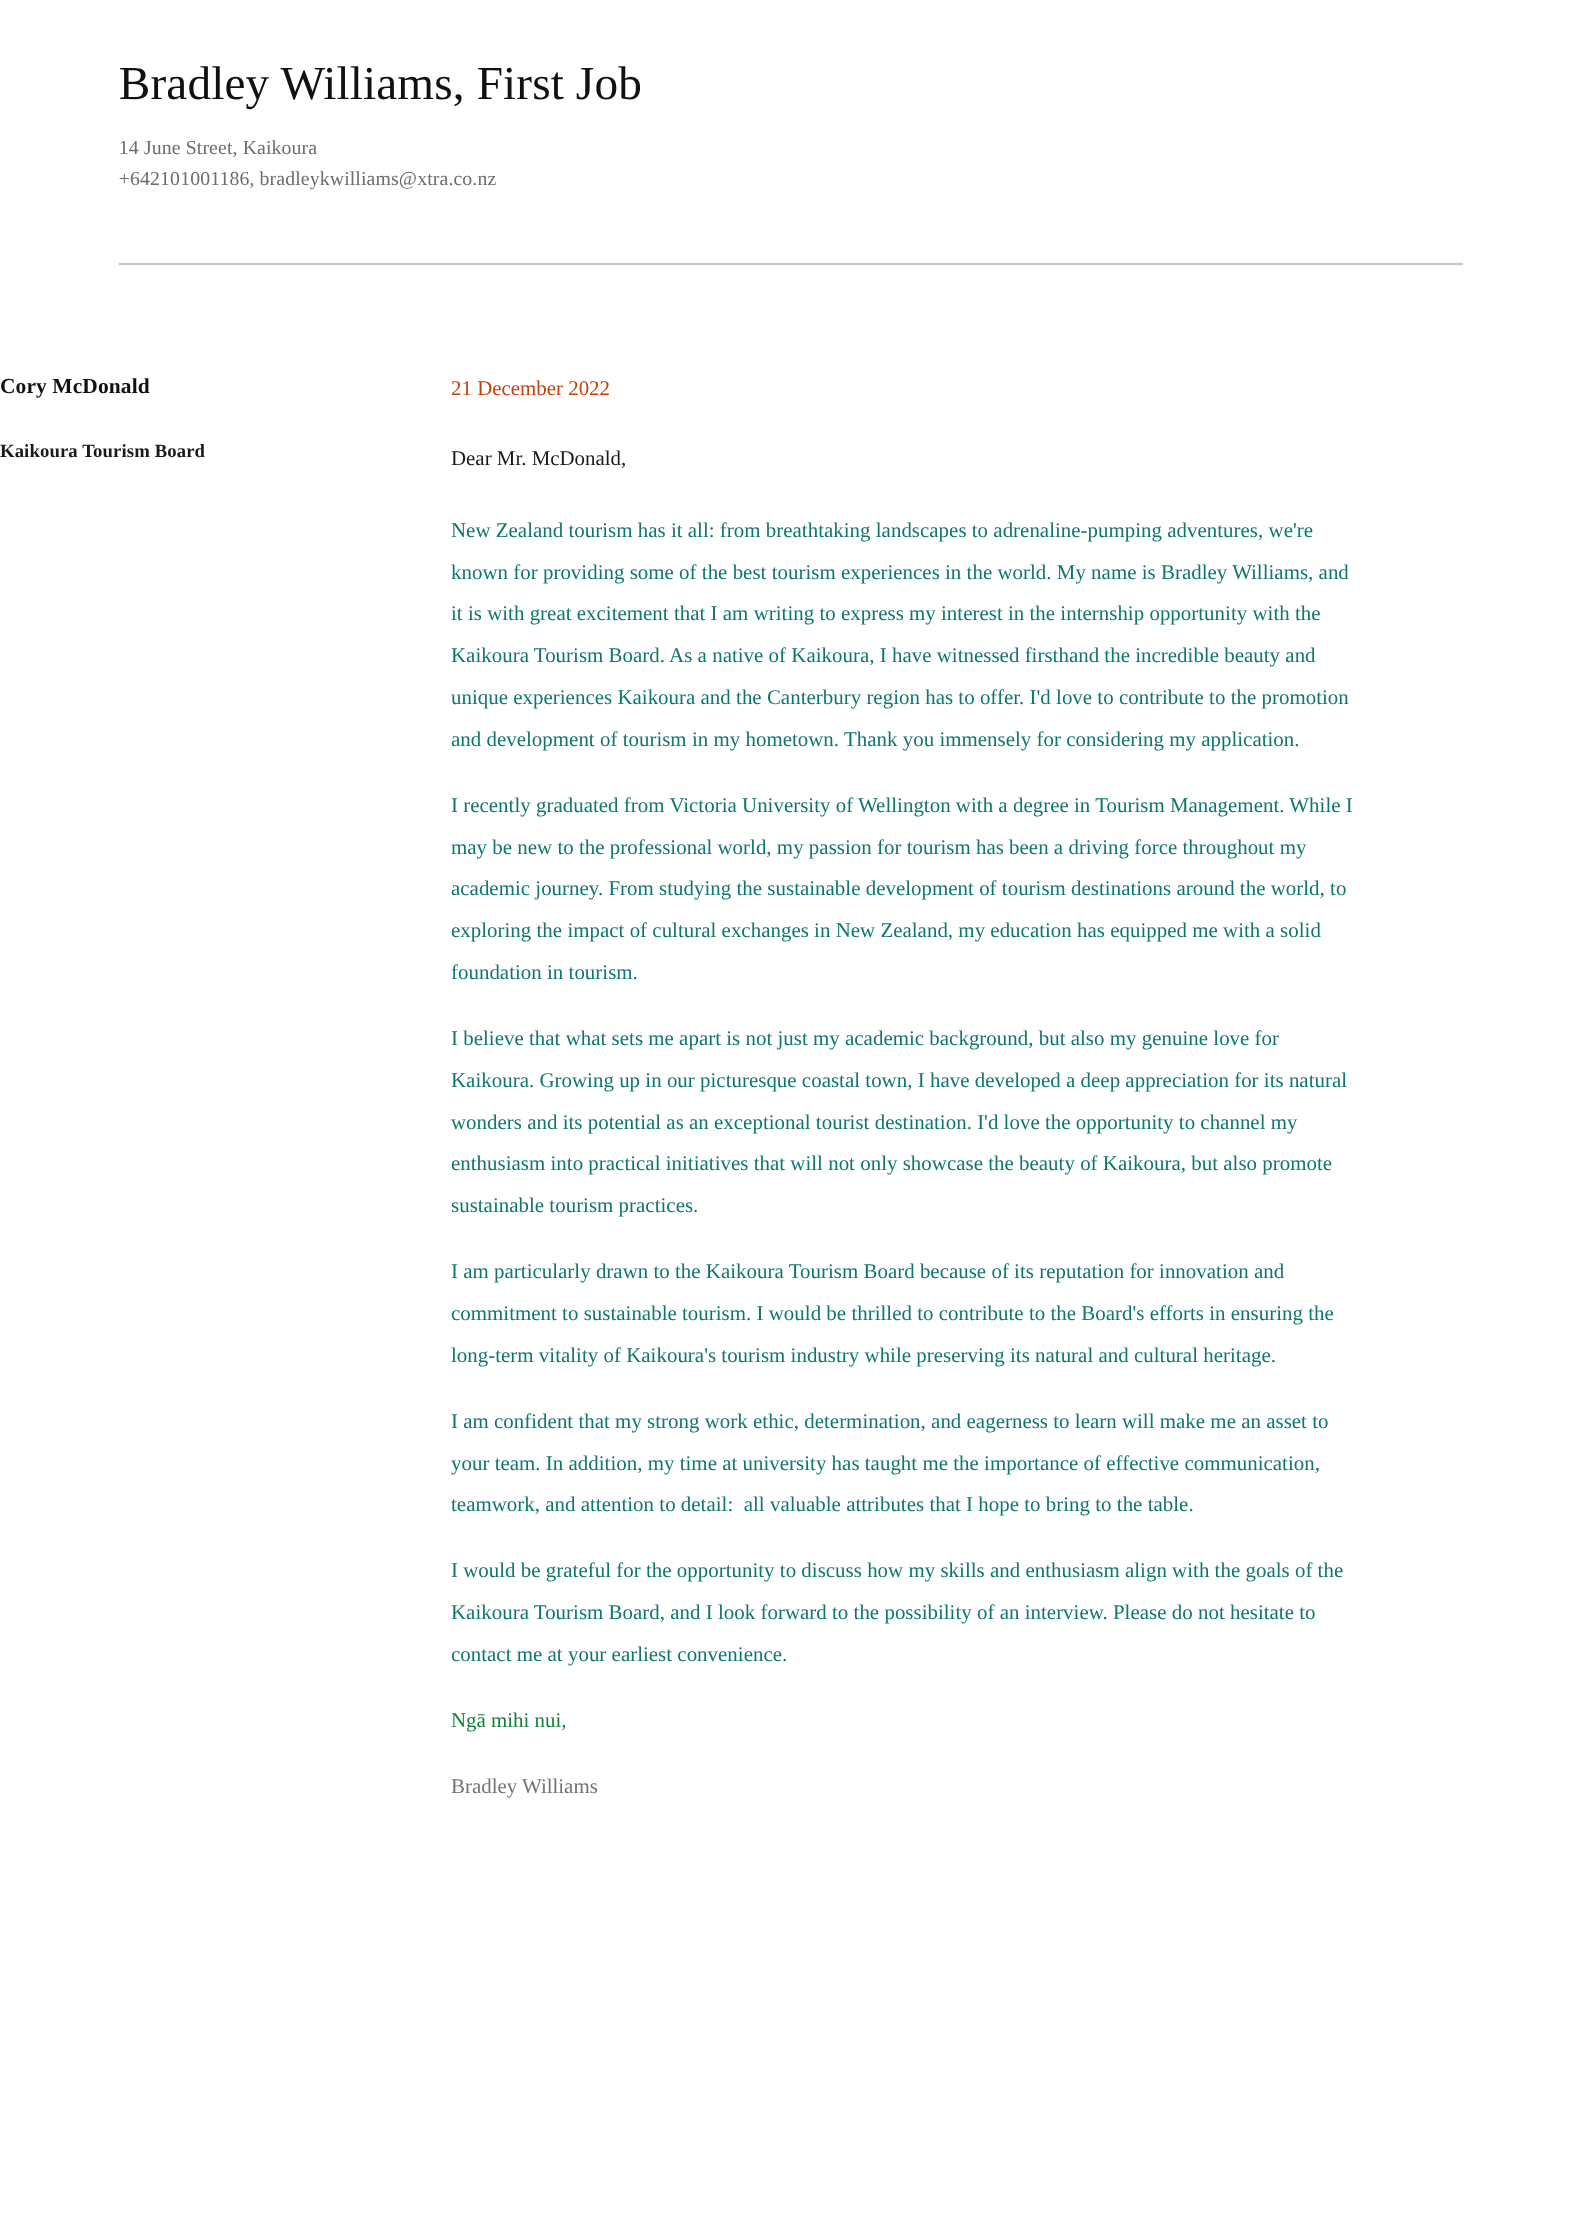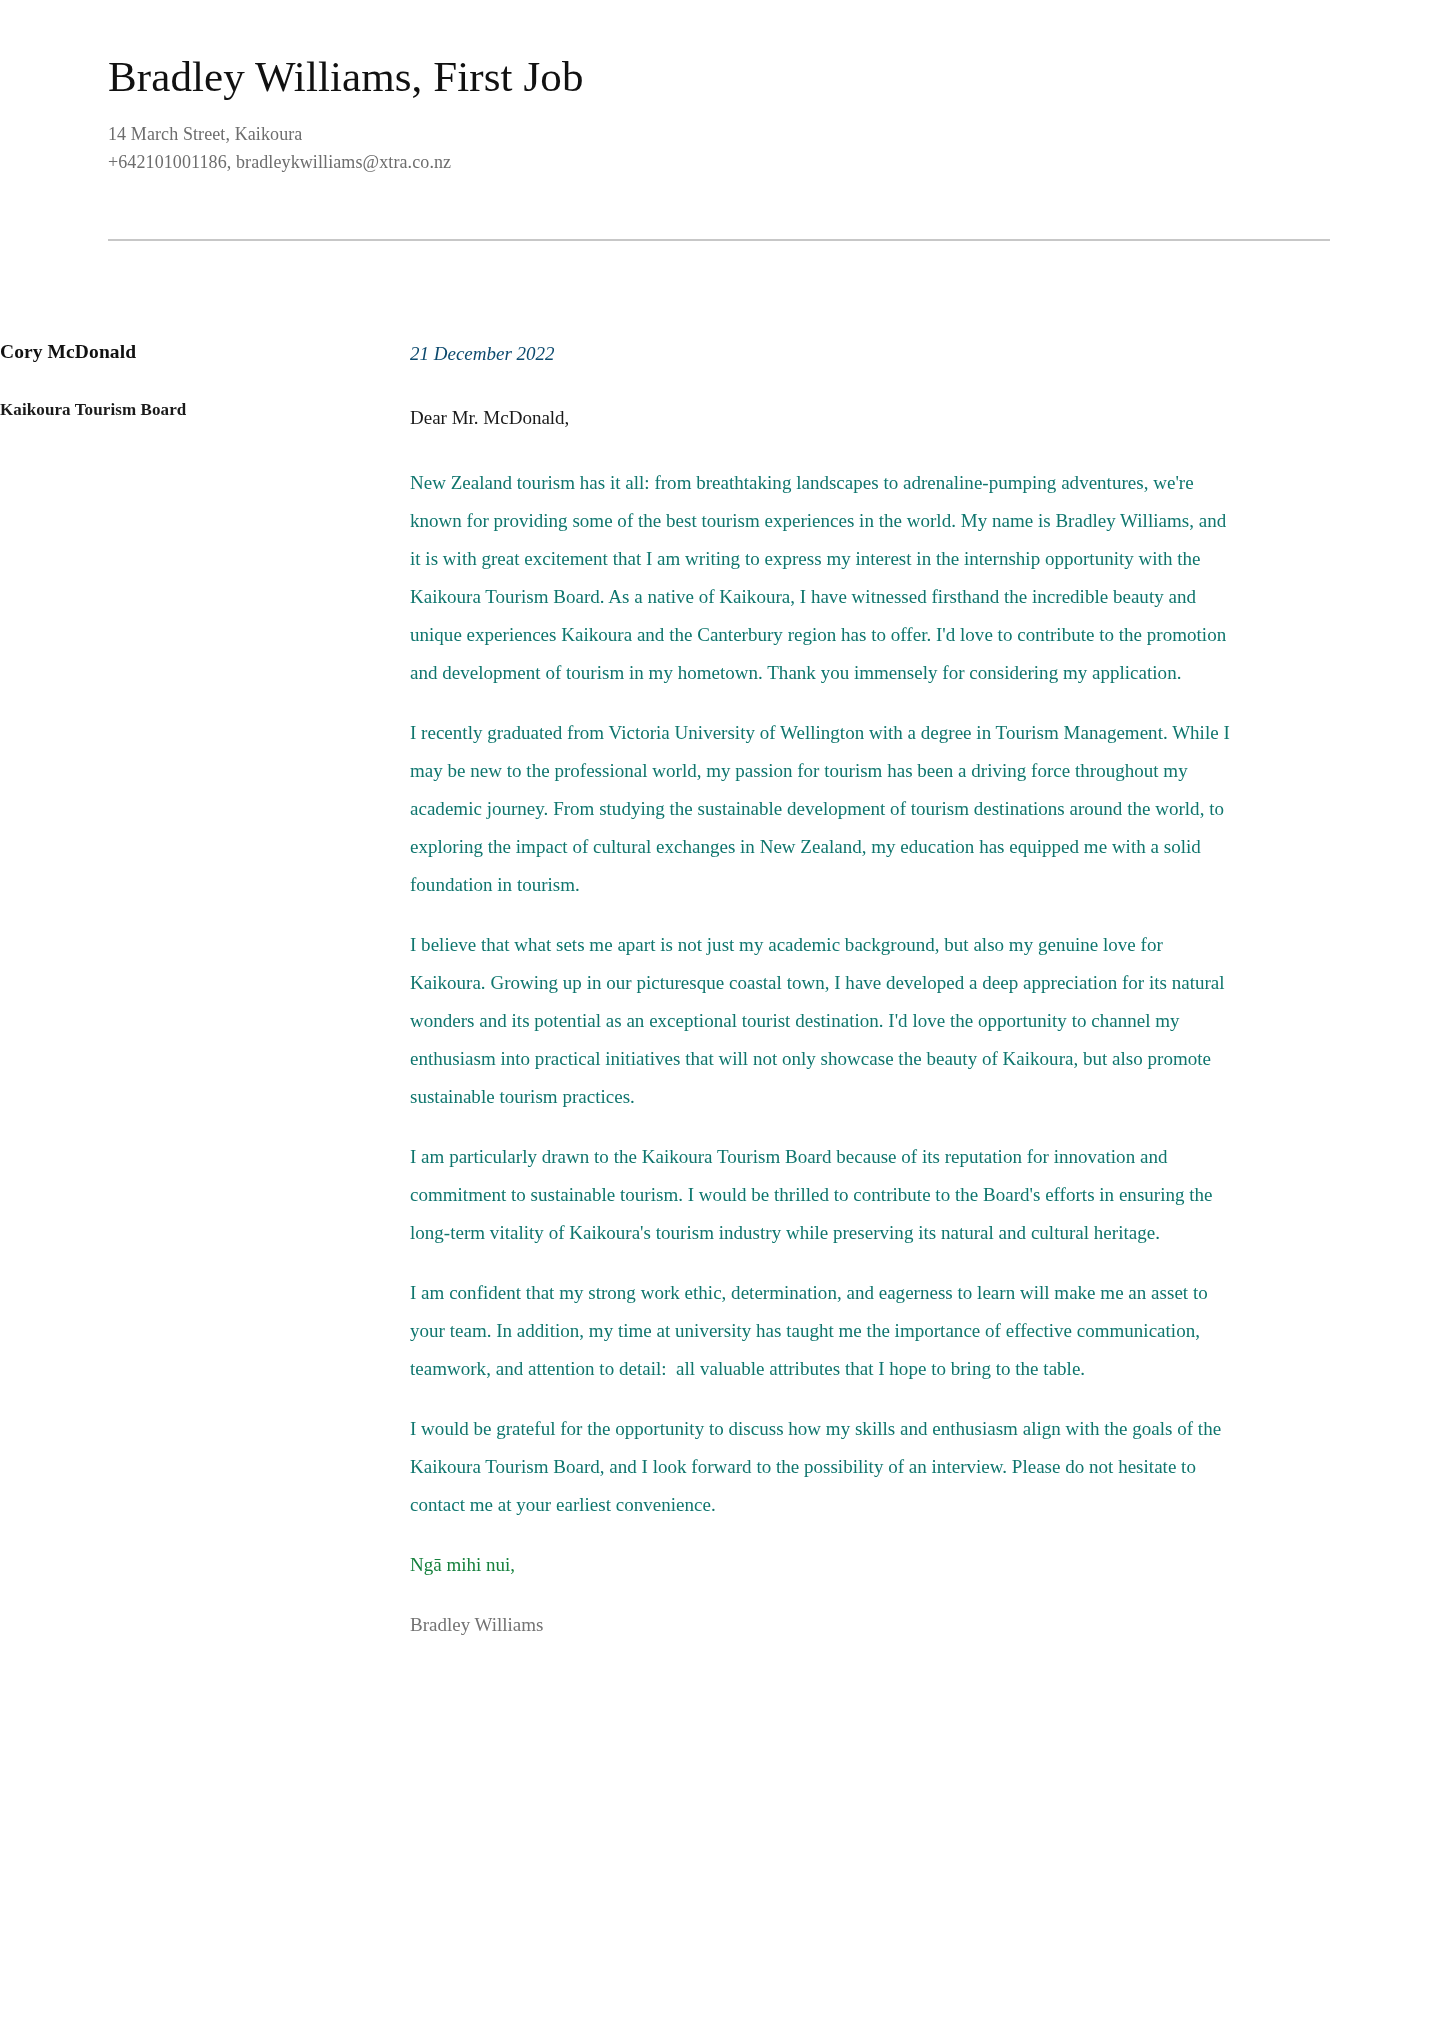--- a/index.html
+++ b/index.html
@@ -86,23 +86,22 @@
   .col-right {
     width: 830px;
     flex: 0 0 830px;
     padding-right: 0;
     box-sizing: border-box;
   }
 
   .letter-date {
     font-size: 19px;
     line-height: 1.55;
-    color: #0c4a6e;
+    color: #c2410c;
     margin: 0 0 35px 0;
-    font-style: italic;
   }
 
   .salutation {
     font-size: 19px;
     line-height: 1.55;
     color: #1a1a1a;
     margin: 0 0 32px 0;
   }
 
   .body-par {
@@ -129,21 +128,21 @@
     margin: 0;
   }
 </style>
 </head>
 <body>
 
 <div class="page">
 
   <div class="header">
     <h1 class="doc-title">Bradley Williams, First Job</h1>
-    <div class="contact-line">14 March Street, Kaikoura</div>
+    <div class="contact-line">14 June Street, Kaikoura</div>
     <div class="contact-line">+642101001186, bradleykwilliams@xtra.co.nz</div>
   </div>
 
   <div class="divider"></div>
 
   <div class="content">
 
     <div class="col-left">
       <div class="recipient-name">Cory McDonald</div>
       <div class="recipient-org">Kaikoura Tourism Board</div>

